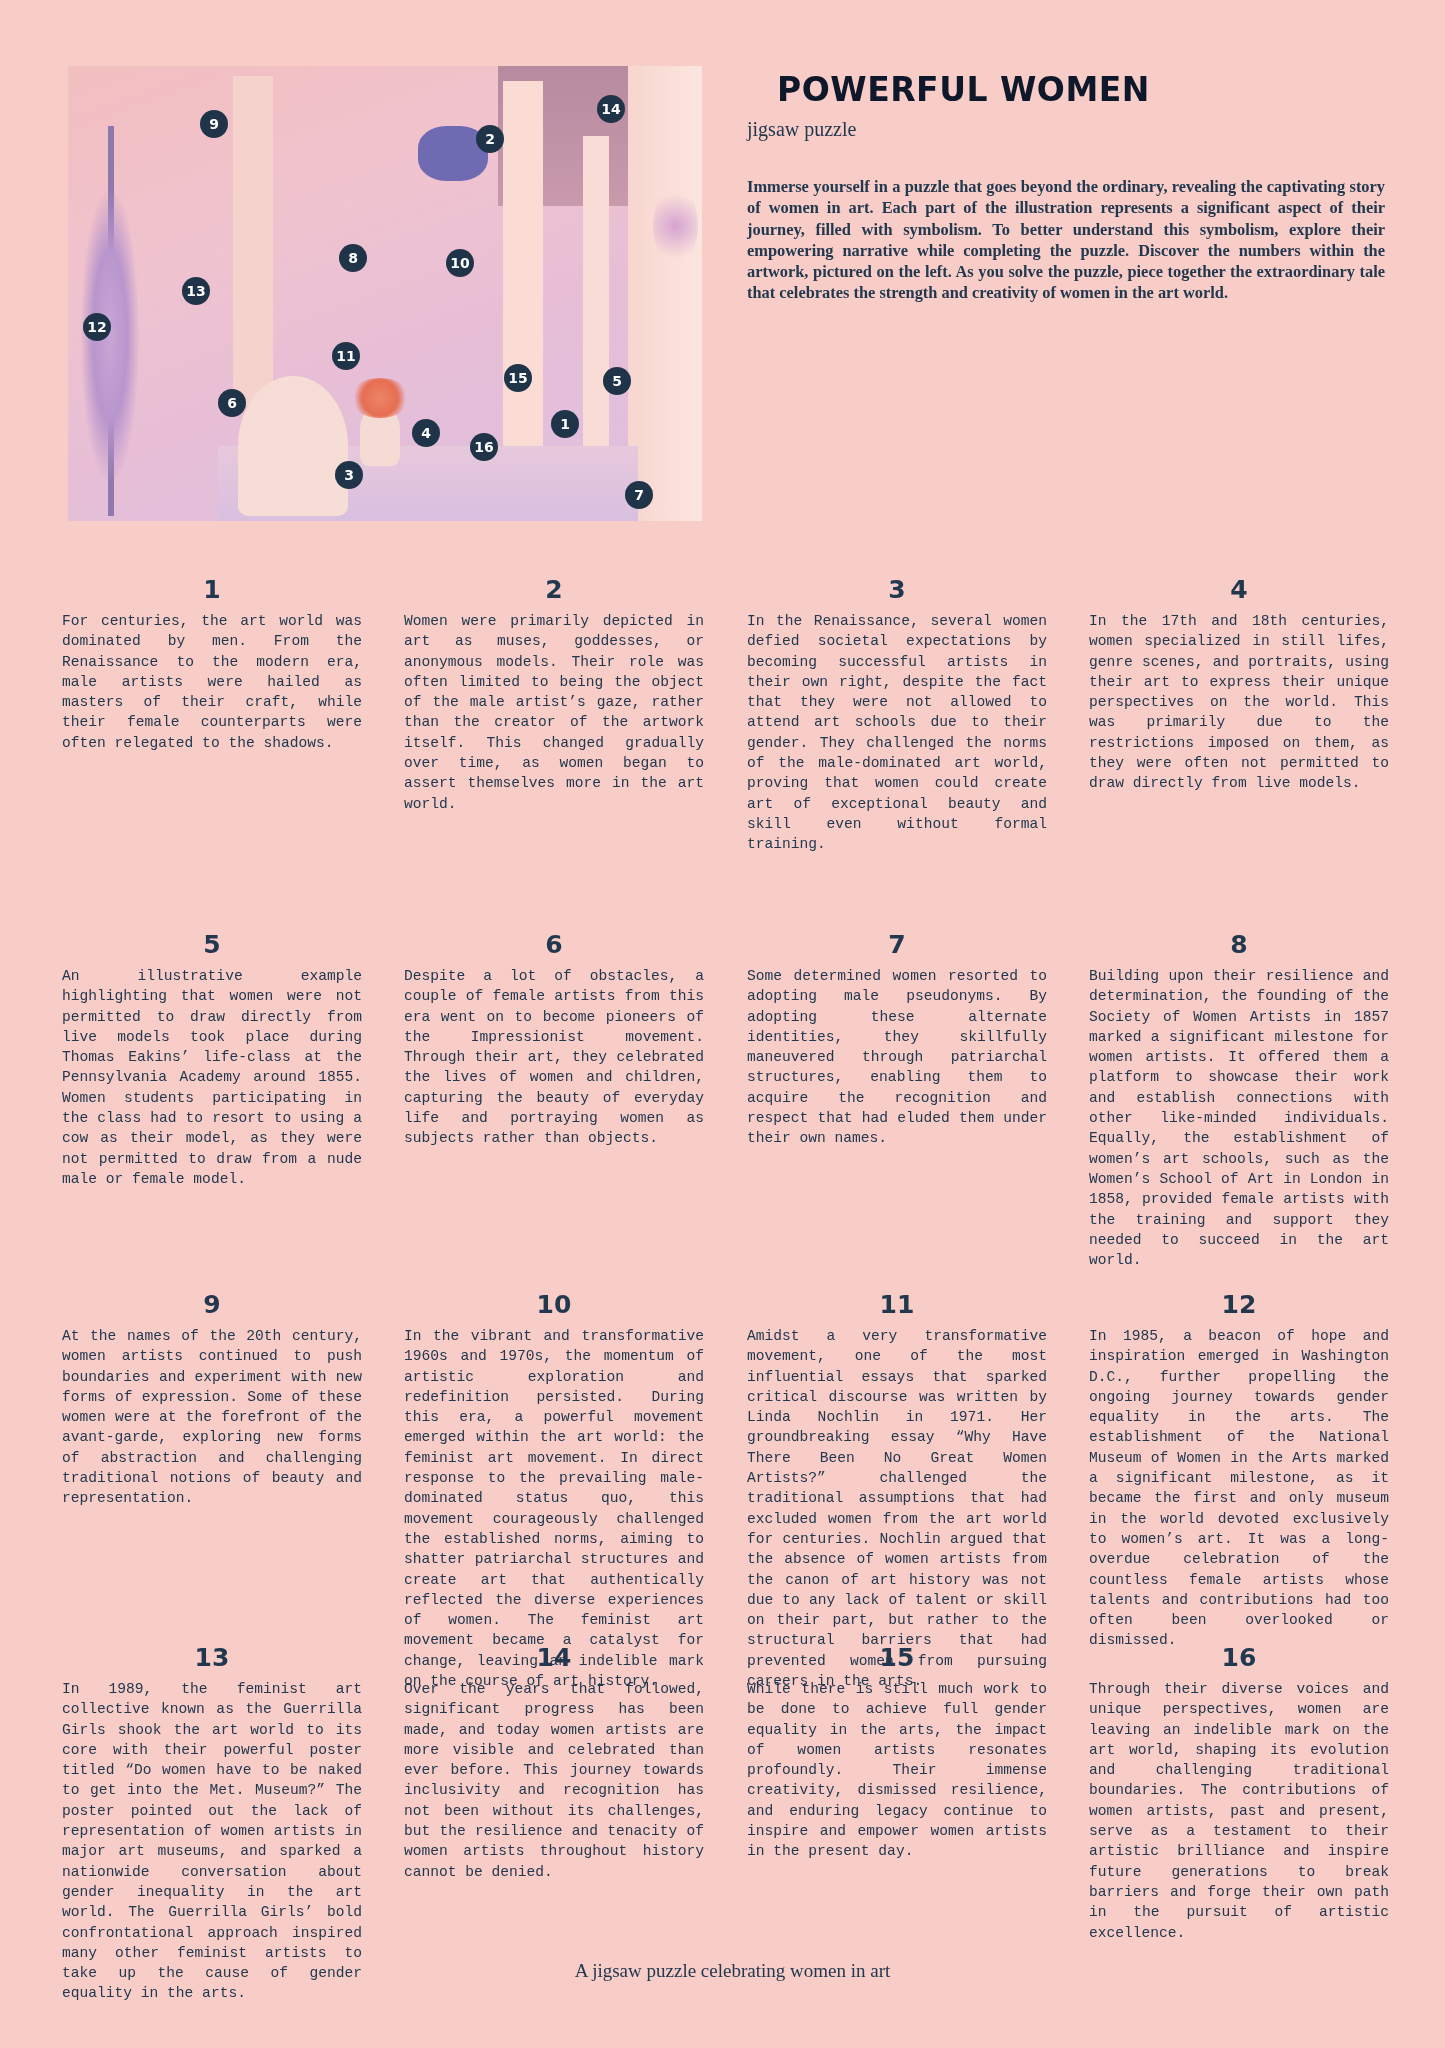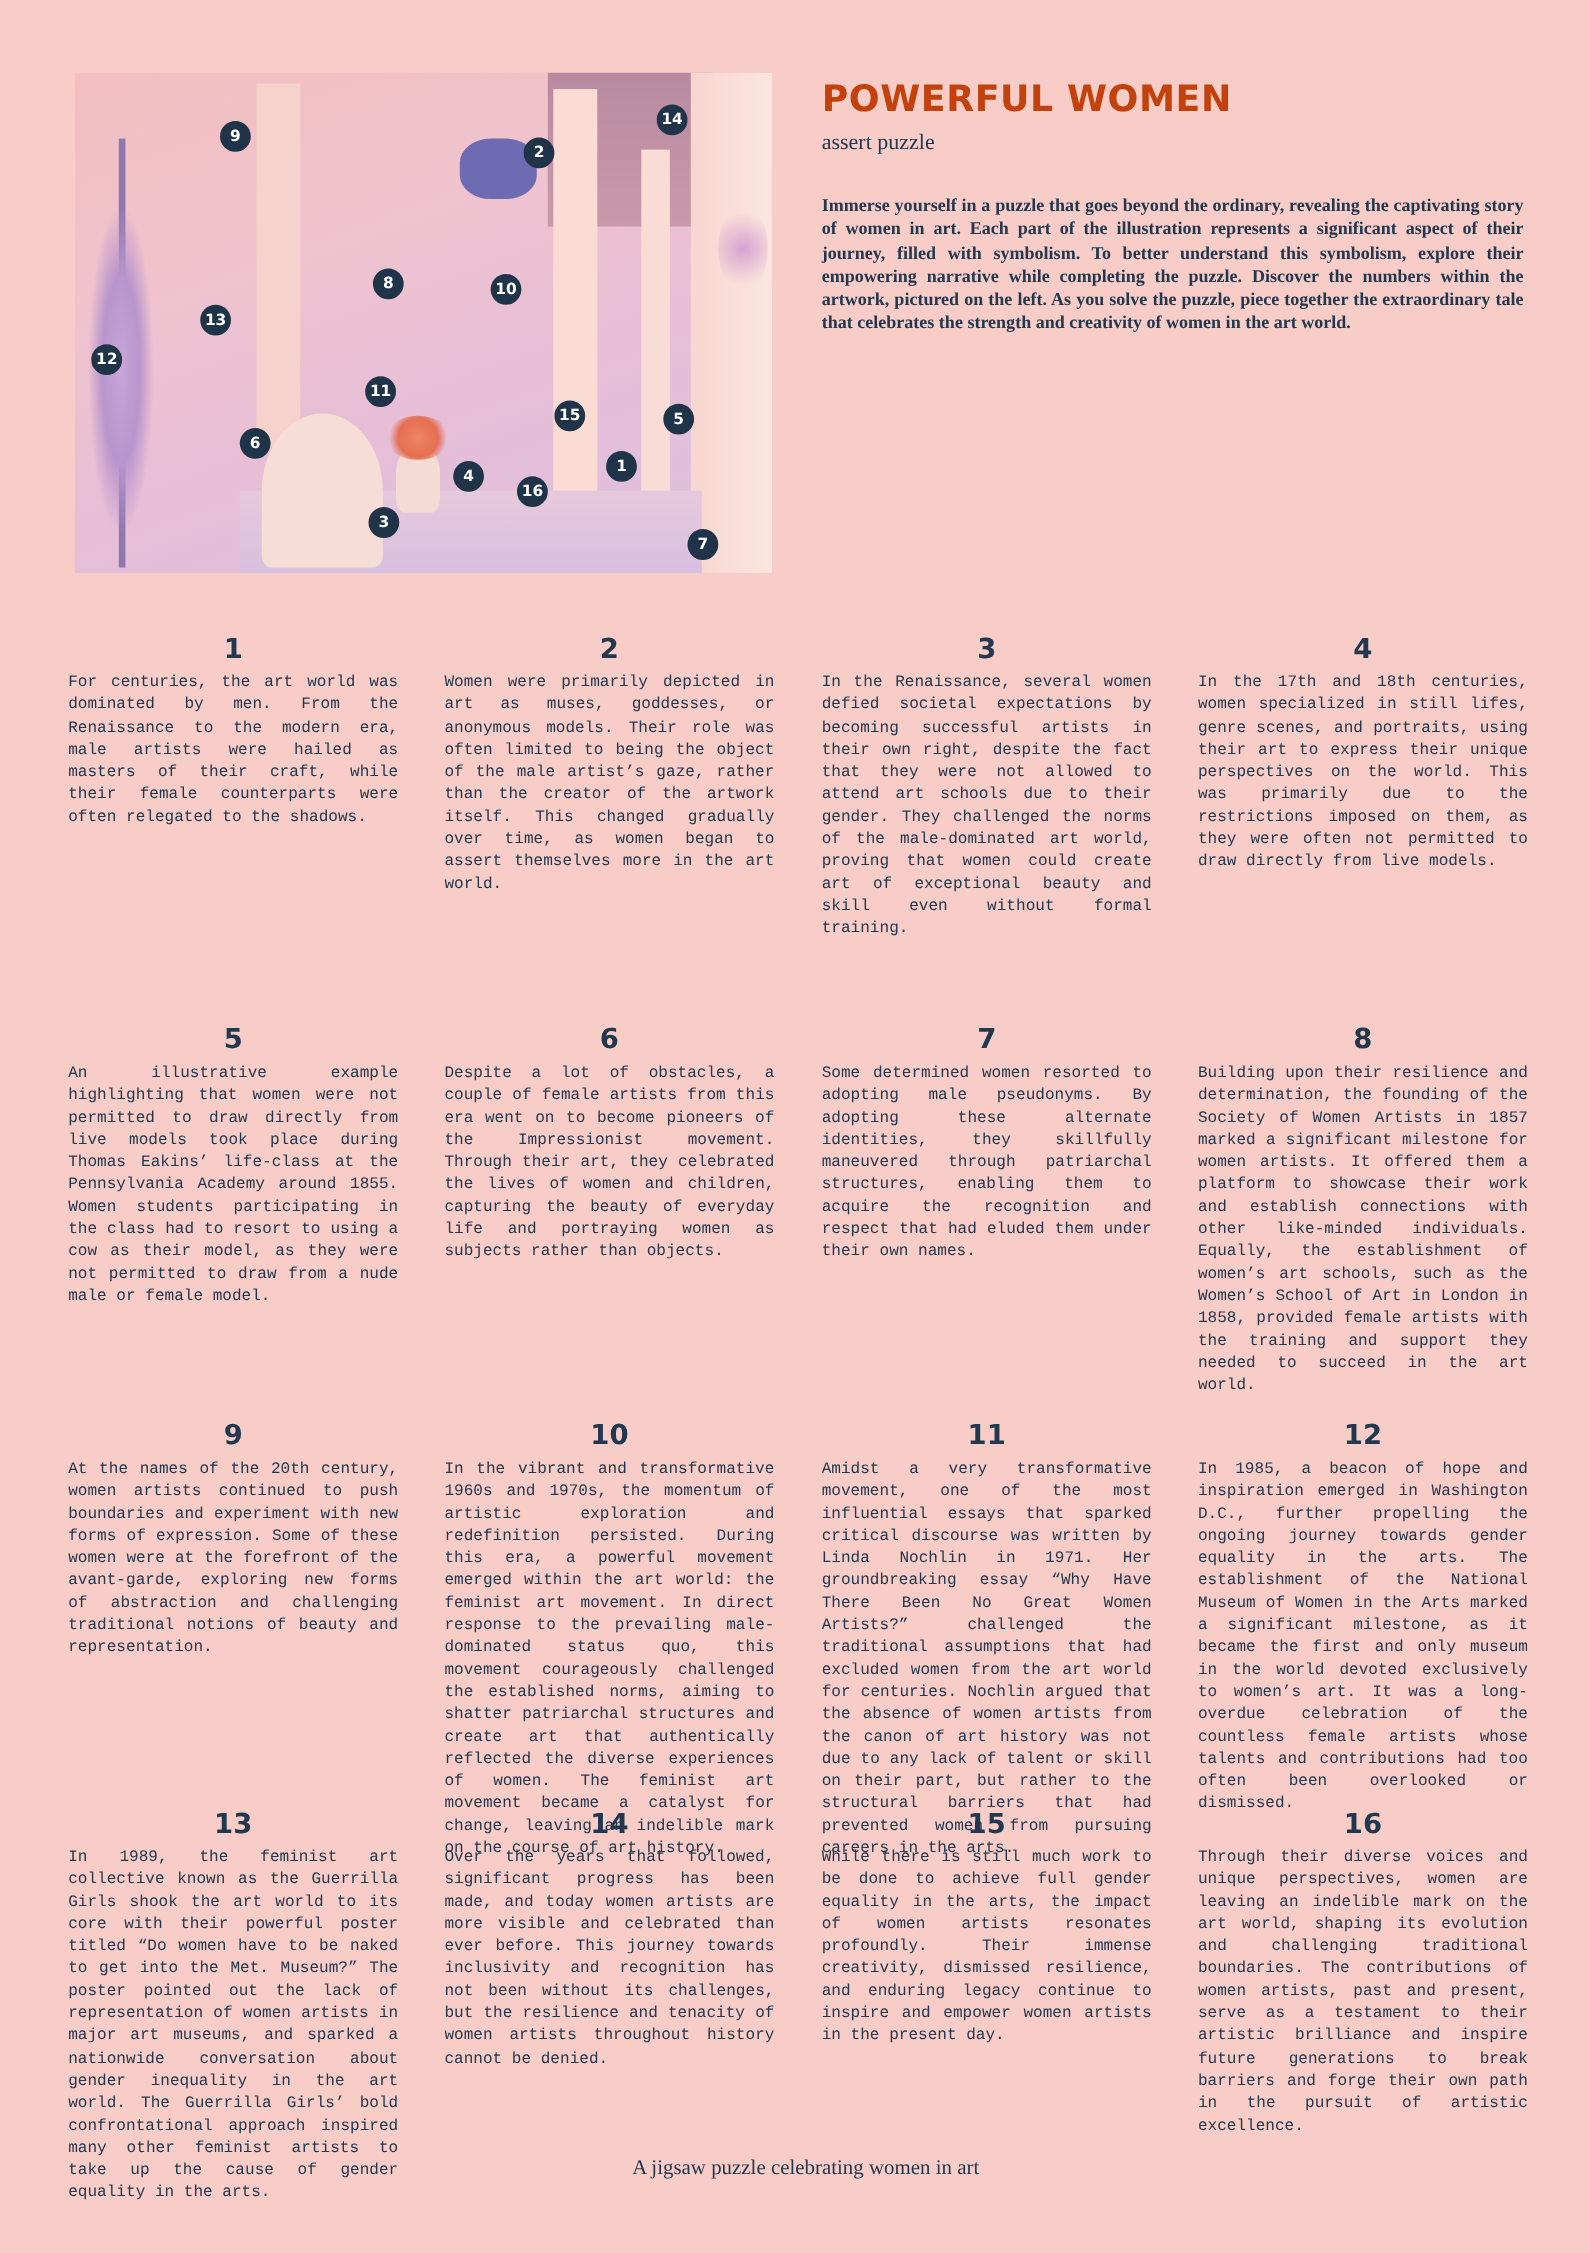--- a/index.html
+++ b/index.html
@@ -19,23 +19,23 @@
   .art-shape { position: absolute; }
   .marker {
     position: absolute; width: 28px; height: 28px; border-radius: 50%;
     background: #1f3448; color: #fff;
     font-family: "DejaVu Sans", sans-serif; font-size: 14px; font-weight: bold;
     display: flex; align-items: center; justify-content: center;
     transform: translate(-50%, -50%);
     cursor: pointer;
   }
   .title {
-    position: absolute; left: 747px; top: 70px;
+    position: absolute; left: 777px; top: 70px;
     font-family: "DejaVu Sans", sans-serif; font-weight: bold;
-    font-size: 33px; letter-spacing: 0.5px; color: #c2410c;
+    font-size: 33px; letter-spacing: 0.5px; color: #0f172a;
     margin: 0;
   }
   .subtitle {
     position: absolute; left: 747px; top: 118px;
     font-size: 20px; margin: 0;
   }
   .intro {
     position: absolute; left: 747px; top: 176px; width: 638px;
     font-size: 16.4px; line-height: 21.3px; text-align: justify;
     font-weight: bold; margin: 0;
@@ -89,21 +89,21 @@
   <div class="marker" style="left:392px;top:197px;">10</div>
   <div class="marker" style="left:278px;top:290px;">11</div>
   <div class="marker" style="left:29px;top:261px;">12</div>
   <div class="marker" style="left:128px;top:225px;">13</div>
   <div class="marker" style="left:543px;top:43px;">14</div>
   <div class="marker" style="left:450px;top:312px;">15</div>
   <div class="marker" style="left:416px;top:381px;">16</div>
 </div>
 
 <h1 class="title">POWERFUL WOMEN</h1>
-<p class="subtitle">assert puzzle</p>
+<p class="subtitle">jigsaw puzzle</p>
 <p class="intro">Immerse yourself in a puzzle that goes beyond the ordinary, revealing the captivating story of women in art. Each part of the illustration represents a significant aspect of their journey, filled with symbolism. To better understand this symbolism, explore their empowering narrative while completing the puzzle. Discover the numbers within the artwork, pictured on the left. As you solve the puzzle, piece together the extraordinary tale that celebrates the strength and creativity of women in the art world.</p>
 
 <div class="grid">
   <div class="entry" style="left:0;top:575px;">
     <p class="num">1</p>
     <p class="body">For centuries, the art world was dominated by men. From the Renaissance to the modern era, male artists were hailed as masters of their craft, while their female counterparts were often relegated to the shadows.</p>
   </div>
   <div class="entry" style="left:342px;top:575px;">
     <p class="num">2</p>
     <p class="body">Women were primarily depicted in art as muses, goddesses, or anonymous models. Their role was often limited to being the object of the male artist’s gaze, rather than the creator of the artwork itself. This changed gradually over time, as women began to assert themselves more in the art world.</p>

